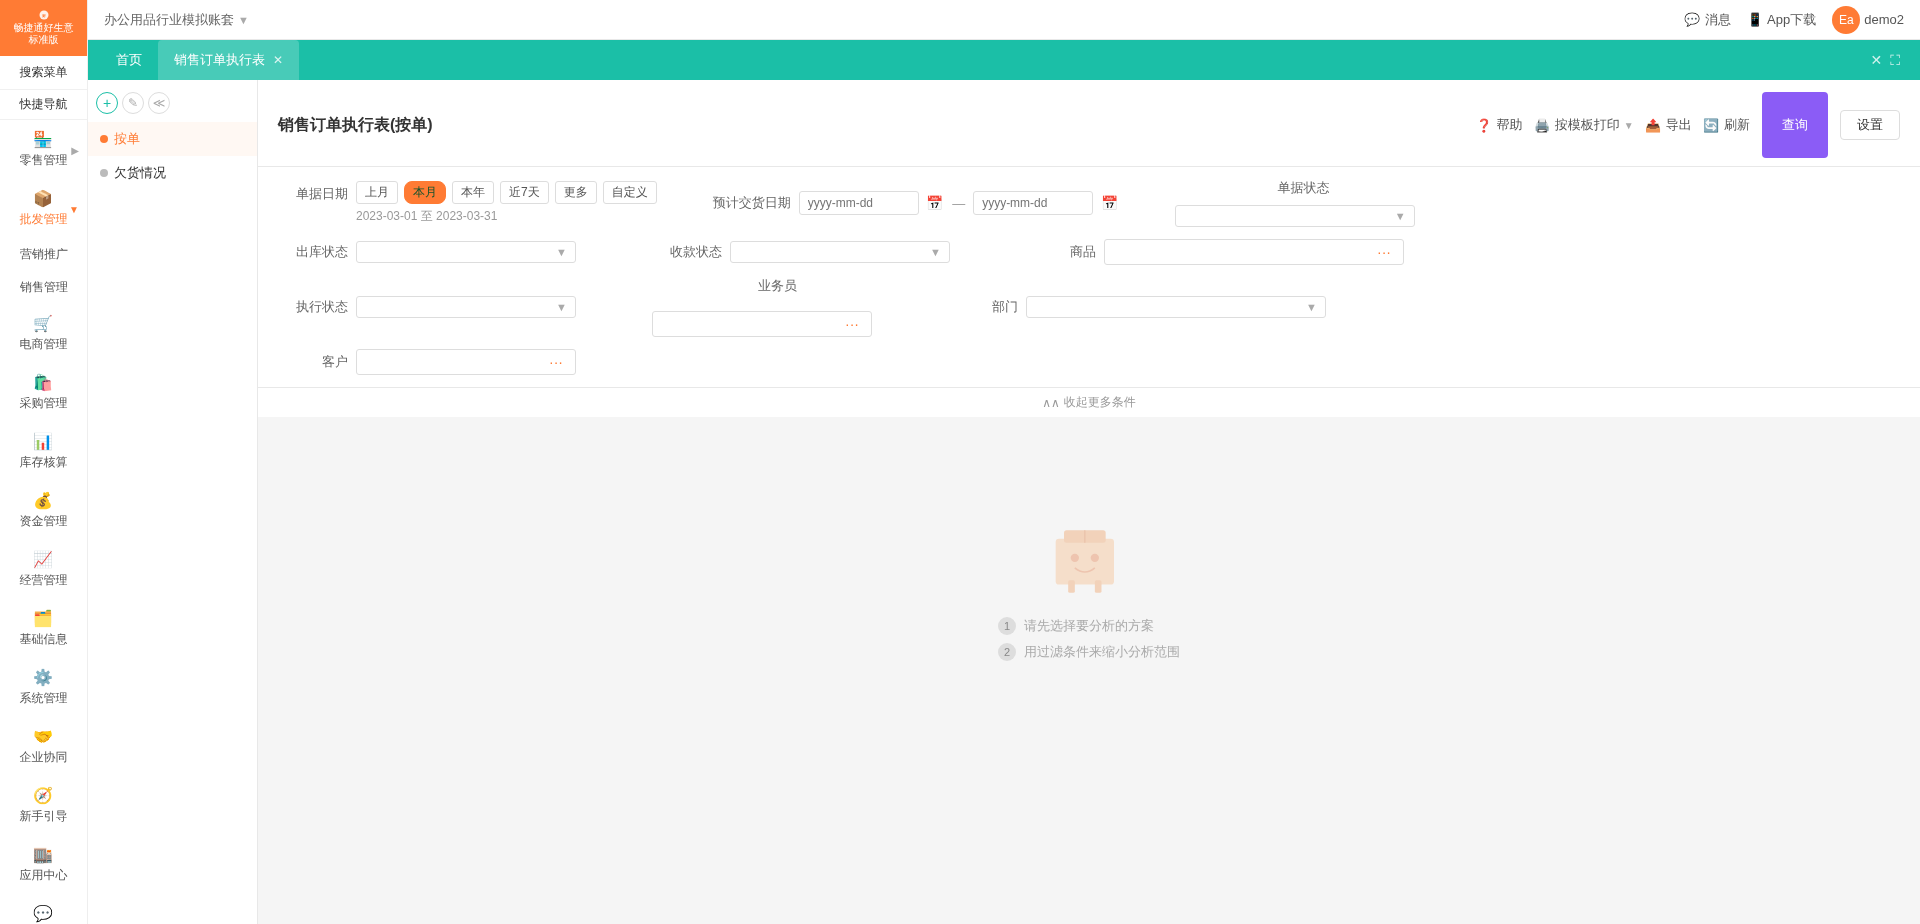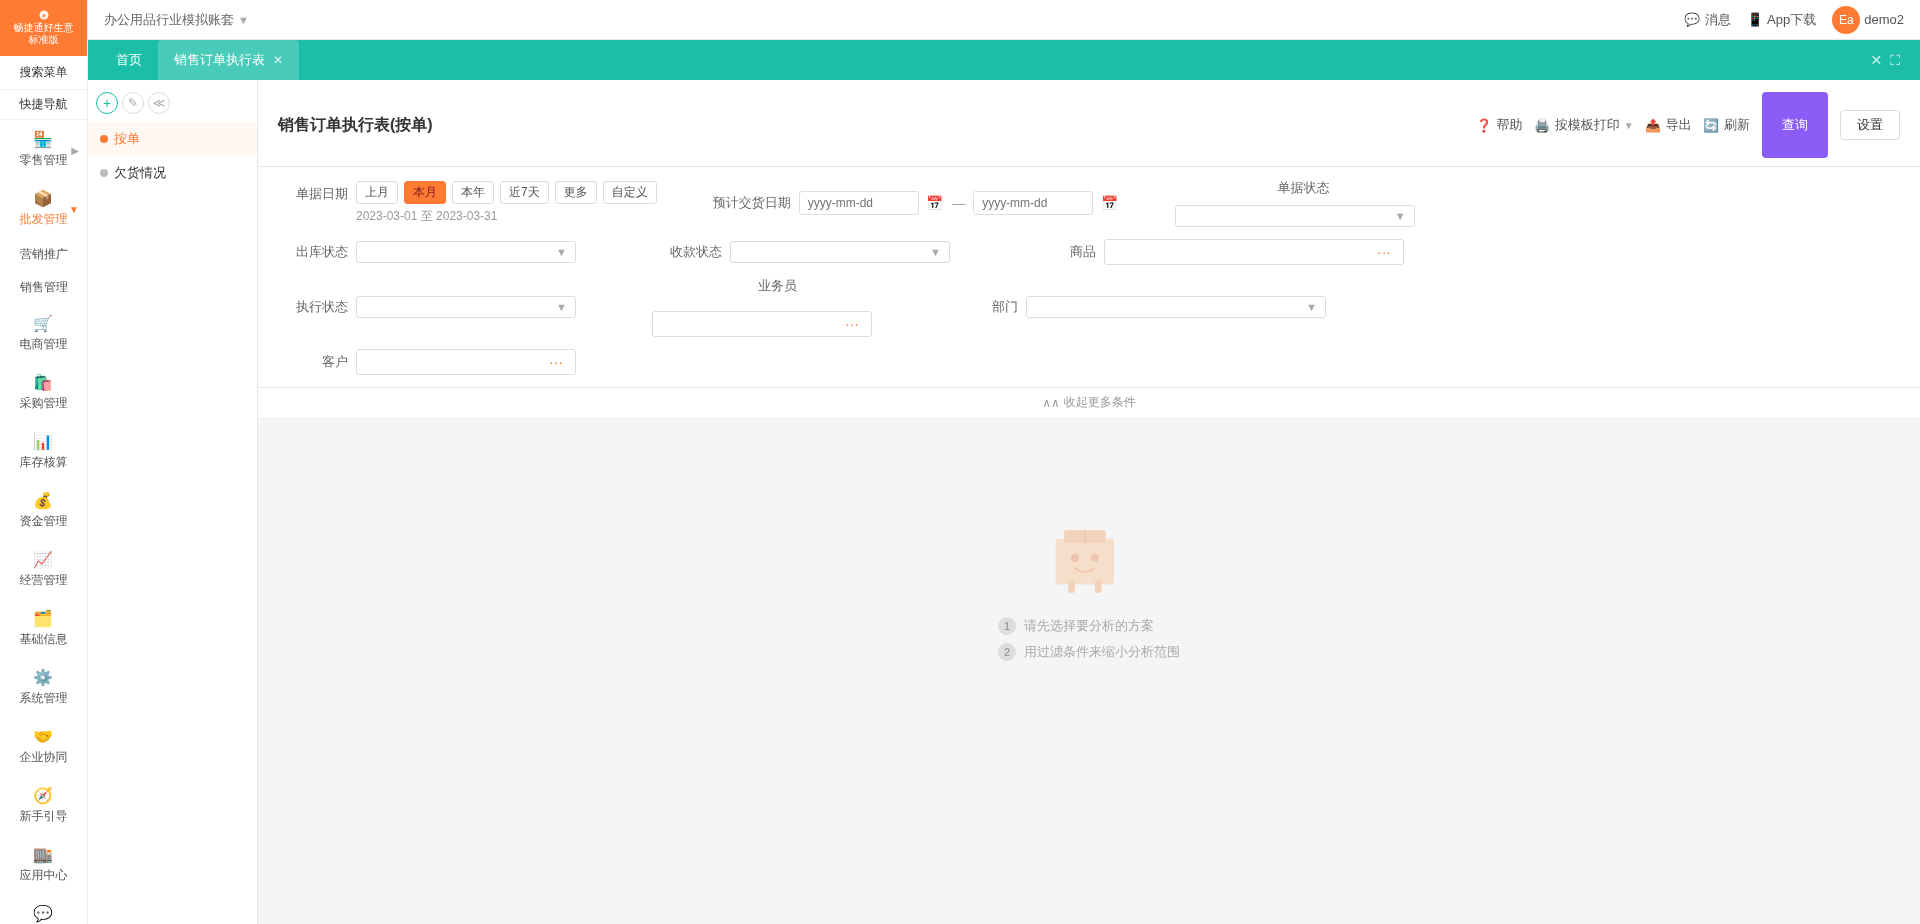--- a/index.html
+++ b/index.html
@@ -322,22 +322,23 @@
       padding: 2px 8px;
       border: 1px solid #ddd;
       border-radius: 3px;
       font-size: 12px;
       cursor: pointer;
       color: #555;
       background: #fff;
     }
     .date-btn.active {
       background: #ff7b34;
-      color: #7f1d1d;
+      color: #14532d;
       border-color: #ff7b34;
+      border-radius: 8px;
     }
     .date-range {
       font-size: 12px;
       color: #999;
     }
     .date-input {
       border: 1px solid #ddd;
       border-radius: 3px;
       padding: 4px 8px;
       font-size: 12px;

